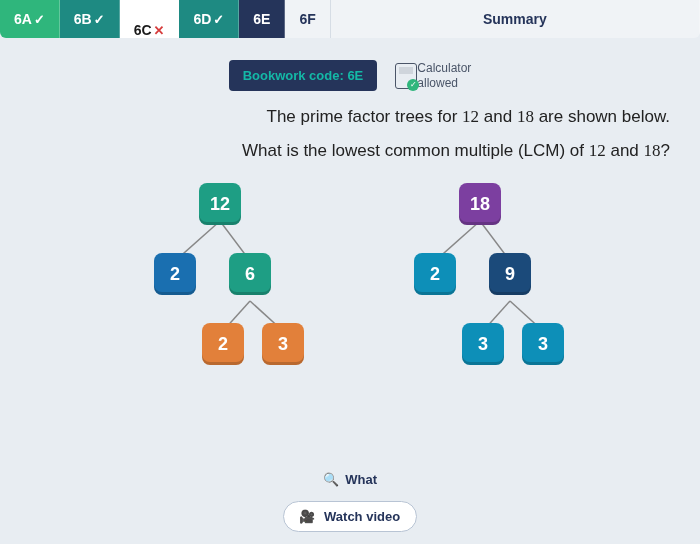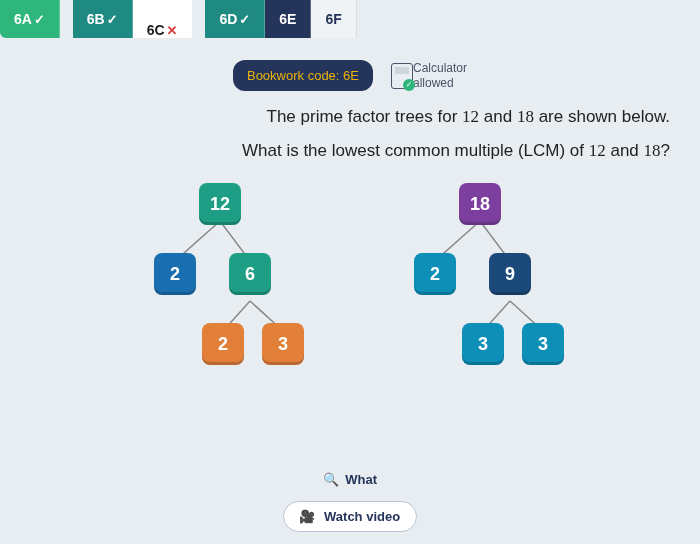--- a/index.html
+++ b/index.html
@@ -24,43 +24,43 @@
     justify-content: center;
     gap: 2px;
     font-size: 14px;
     font-weight: 700;
     color: #fff;
     padding: 0 14px;
     height: 100%;
     border-right: 1px solid rgba(255,255,255,.25);
   }
   .tab-green  { background: #2fb67c; }
-  .tab-teal   { background: #1e8a82; margin-left: 13px; }
+  .tab-teal   { background: #1e8a82; }
   .tab-white  { background: #ffffff; color: #1a1a1a; align-items: flex-end; }
   .tab-navy   { background: #25345a; }
   .tab-light  { background: #f0f3f6; color: #25345a; border-right: 1px solid #d6dde5; }
   .tab-summary{ background: #f0f3f6; color: #25345a; flex: 1; }
   .chk, .xmk { font-size: 13px; font-weight: 900; }
   .chk { color: #ffffff; }
   .tab-white .xmk { color: #d63c3c; }
 
   .info-row {
     display: flex;
     align-items: center;
     justify-content: center;
     gap: 18px;
     margin: 22px 0 16px;
   }
   .bk-code {
     background: #25345a;
-    color: #eab308;
+    color: #14b8a6;
     font-size: 13px;
-    font-weight: 400;
+    font-weight: 700;
     padding: 8px 14px;
-    border-radius: 12px;
+    border-radius: 4px;
   }
   .calc {
     display: flex;
     align-items: center;
     gap: 0;
     font-size: 12px;
     color: #4a5568;
   }
   .calc-icon {
     width: 22px; height: 26px;
@@ -162,20 +162,23 @@
   </div>
   <div class="tab tab-teal">
     <span>6D</span>
     <span class="chk">✓</span>
   </div>
   <div class="tab tab-navy">
     <span>6E</span>
   </div>
   <div class="tab tab-light">
     <span>6F</span>
+  </div>
+  <div class="tab tab-summary">
+    <span>Summary</span>
   </div>
 </div>
 
 <div class="info-row">
   <div class="bk-code">Bookwork code: 6E</div>
   <div class="calc">
     <span class="calc-icon"></span>
     <span class="calc-text">
       <span>Calculator</span><br>
       <span>allowed</span>

